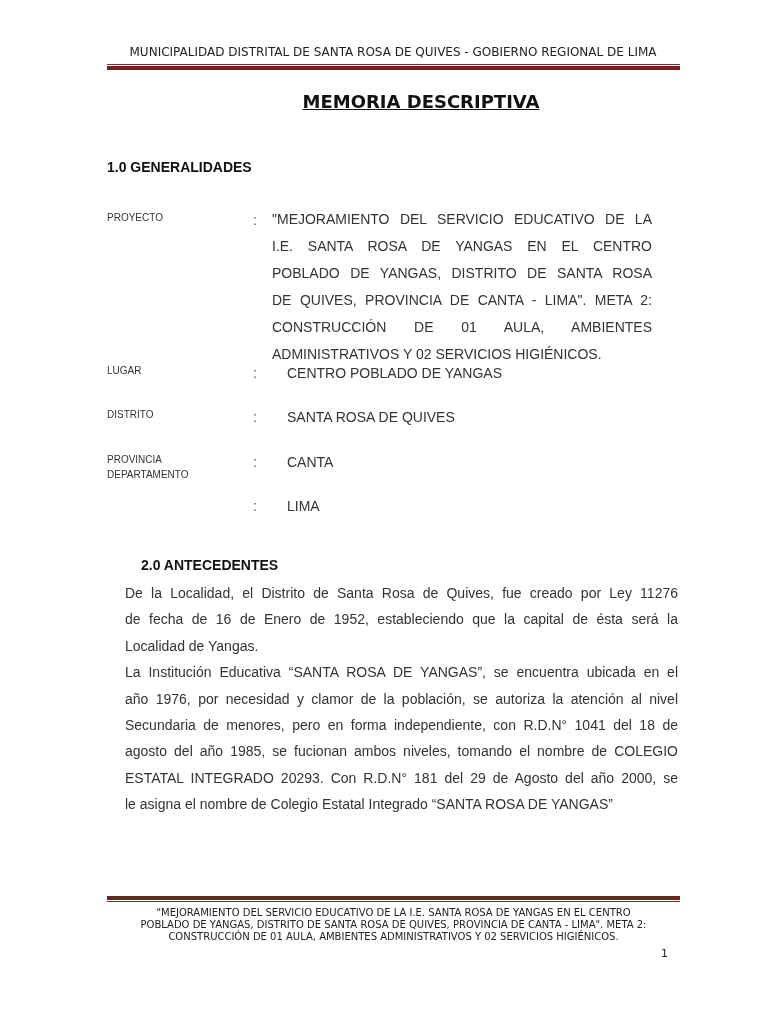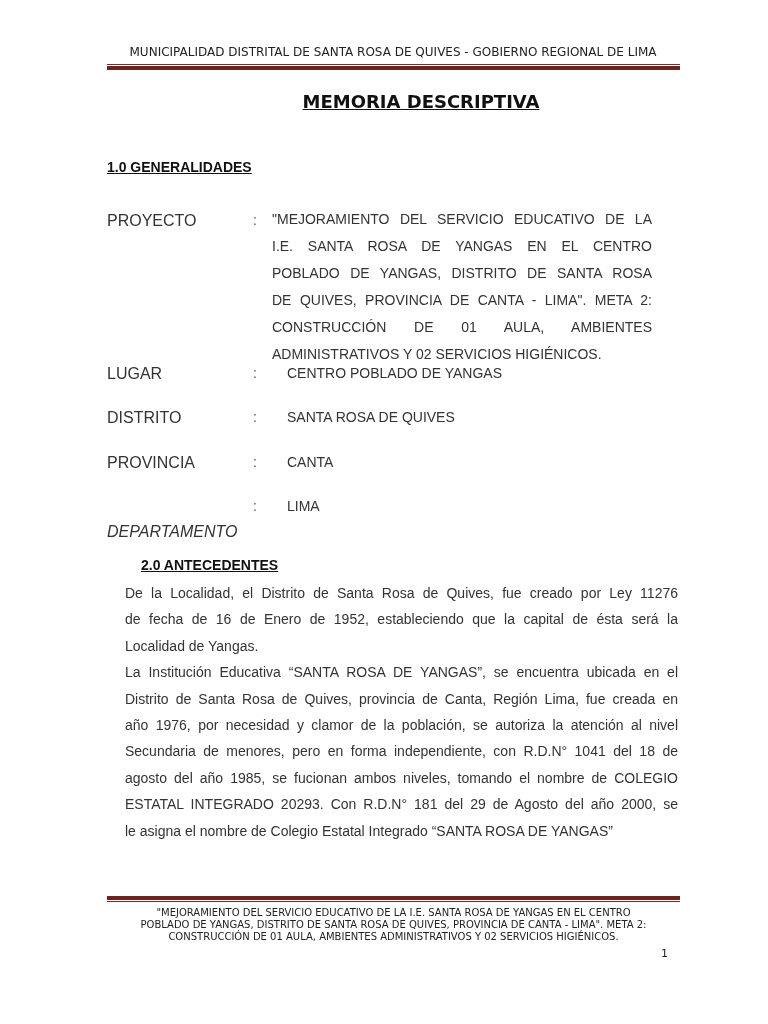--- a/index.html
+++ b/index.html
@@ -11,23 +11,23 @@
               text-align: center; font-family: "DejaVu Sans", sans-serif;
               font-size: 12px; letter-spacing: 0px; color: #222; white-space: nowrap; }
   .rule { position: absolute; left: 107px; width: 573px; }
   .rule .thin { height: 1px; background: #7a2a2a; }
   .rule .thick { height: 4px; background: #6e2323; margin-top: 1px; }
 
   .title { position: absolute; left: 0; width: 768px; top: 91px; text-align: center;
            font-family: "DejaVu Sans", sans-serif; font-weight: bold; font-size: 18px;
            text-decoration: underline; color: #111; padding-left: 37px; }
 
-  .section-h { position: absolute; left: 107px; font-weight: bold; font-size: 14px; color: #111; text-decoration: underline; }
+  .section-h { position: absolute; left: 107px; font-weight: bold; font-size: 14px; color: #111; }
 
-  .lbl { position: absolute; left: 107px; font-size: 16px; color: #333; }
+  .lbl { position: absolute; left: 107px; font-size: 10px; color: #333; }
   .colon { position: absolute; left: 253px; font-size: 14px; color: #555; }
   .val { position: absolute; left: 272px; font-size: 14px; color: #333; margin-left: 15px; }
   .val-block { position: absolute; left: 272px; width: 380px; font-size: 14px; color: #333;
                line-height: 27px; }
   .val-block .ln { display: block; text-align: justify; text-align-last: justify; height: 27px; }
   .val-block .ln.last { text-align-last: left; }
 
   .para { position: absolute; left: 125px; width: 553px; font-size: 14px; color: #333; line-height: 27px; }
   .para .ln { display: block; height: 26.4px; text-align: justify; text-align-last: justify; white-space: nowrap; }
   .para .ln.last { text-align-last: left; }
@@ -69,32 +69,31 @@
   <div class="val" style="top:365px;">CENTRO POBLADO DE YANGAS</div>
 
   <div class="lbl" style="top:409px;">DISTRITO</div>
   <div class="colon" style="top:409px;">:</div>
   <div class="val" style="top:409px;">SANTA ROSA DE QUIVES</div>
 
   <div class="lbl" style="top:454px;">PROVINCIA</div>
   <div class="colon" style="top:454px;">:</div>
   <div class="val" style="top:454px;">CANTA</div>
 
-  <div class="lbl" style="top:523px;font-style:italic;">DEPARTAMENTO</div>
+  <div class="lbl" style="top:469px;">DEPARTAMENTO</div>
   <div class="colon" style="top:498px;">:</div>
   <div class="val" style="top:498px;">LIMA</div>
 
   <div class="section-h" style="top:557px;margin-left:34px;">2.0  ANTECEDENTES</div>
 
   <div class="para" style="top:580px;">
     <span class="ln">De la Localidad, el Distrito de Santa Rosa de Quives, fue  creado por Ley 11276</span>
     <span class="ln">de fecha de 16 de Enero de 1952, estableciendo que la capital de ésta será la</span>
     <span class="ln last">Localidad de Yangas.</span>
     <span class="ln">La Institución Educativa “SANTA ROSA DE YANGAS”, se encuentra ubicada en el</span>
-    <span class="ln">Distrito de Santa Rosa de Quives, provincia de Canta, Región Lima, fue creada en</span>
     <span class="ln">año 1976, por necesidad y clamor de la población, se autoriza la atención al nivel</span>
     <span class="ln">Secundaria de menores, pero en forma independiente, con R.D.N° 1041 del 18 de</span>
     <span class="ln">agosto del año 1985, se fucionan ambos niveles, tomando el nombre de COLEGIO</span>
     <span class="ln">ESTATAL INTEGRADO 20293. Con R.D.N° 181 del 29 de Agosto del año 2000, se</span>
     <span class="ln last">le asigna el nombre de Colegio Estatal Integrado “SANTA ROSA DE YANGAS”</span>
   </div>
 
   <div class="rule" style="top:896px;">
     <div class="thick" style="margin-top:0;"></div>
       <div class="thin" style="margin-top:1px;"></div>

